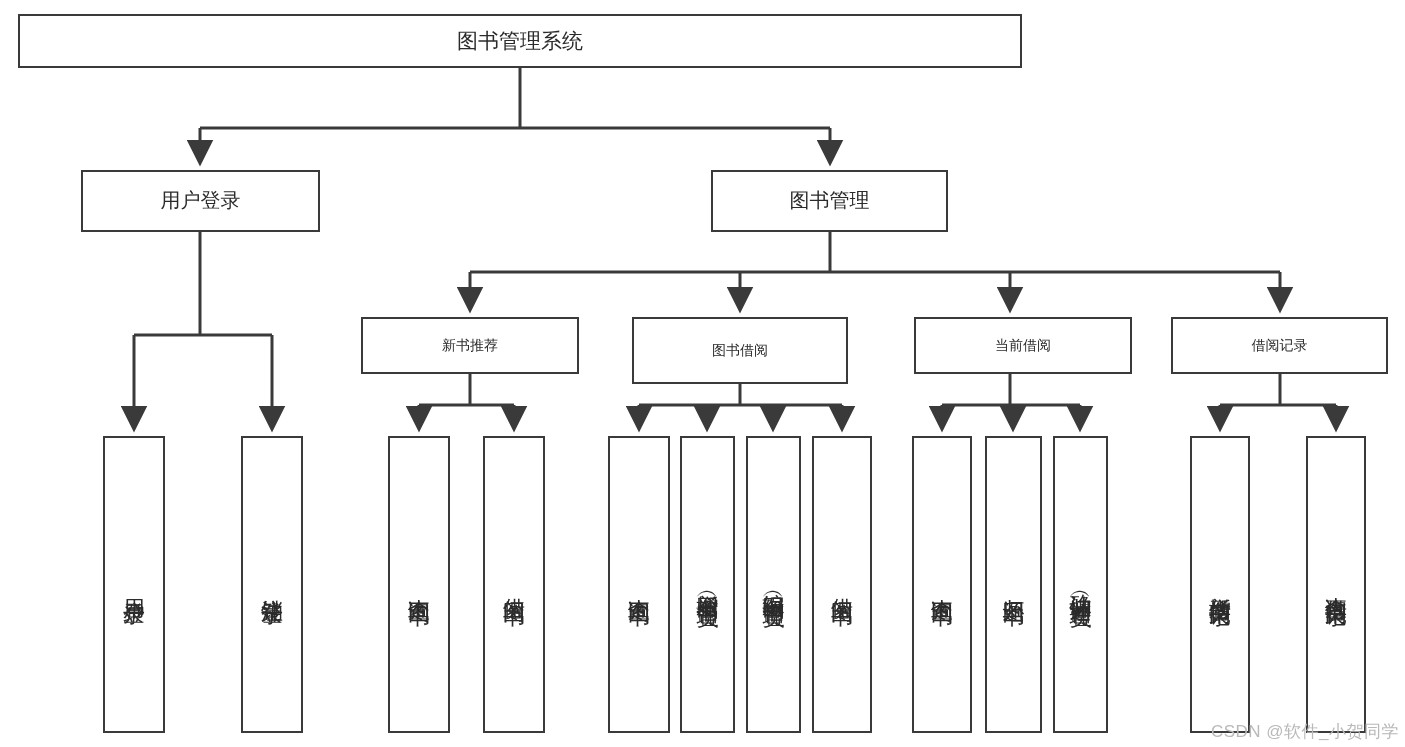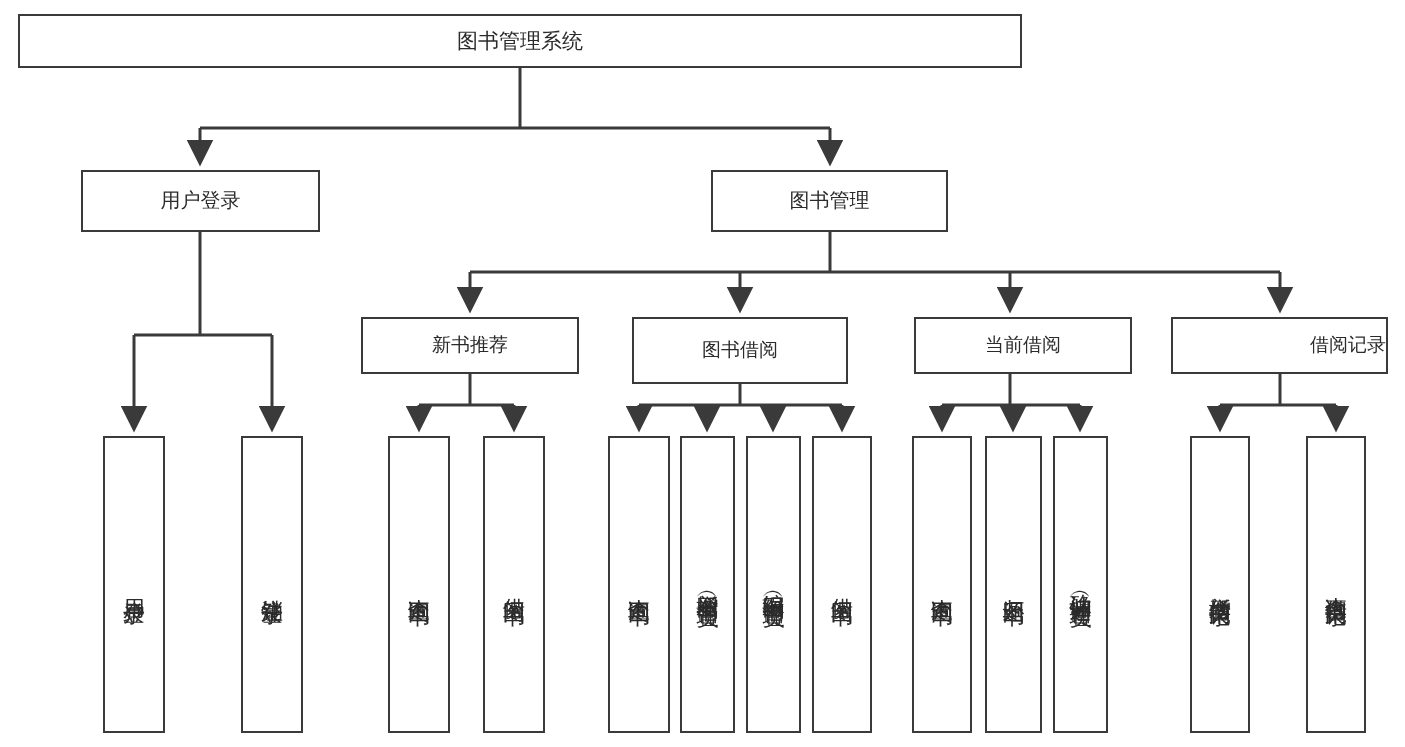--- a/index.html
+++ b/index.html
@@ -39,21 +39,21 @@
     text-align: center;
     line-height: 1.18;
   }
   .node-root .label {
     font-size: 21px;
   }
   .node-l2 .label {
     font-size: 20px;
   }
   .node-l3 .label {
-    font-size: 19px;
+    font-size: 14px;
   }
   .node-leaf {
     align-items: center;
     justify-content: center;
   }
   .node-leaf .label {
     writing-mode: vertical-rl;
     text-orientation: upright;
     font-size: 22px;
     letter-spacing: 2px;
@@ -138,21 +138,21 @@
       </div>
       <div class="node node-l3" style="left: 361px; top: 317px; width: 218px; height: 57px;">
         <span class="label">新书推荐</span>
       </div>
       <div class="node node-l3" style="left: 632px; top: 317px; width: 216px; height: 67px;">
         <span class="label">图书借阅</span>
       </div>
       <div class="node node-l3" style="left: 901px; top: 317px; width: 218px; height: 57px; margin-left: 13px;">
         <span class="label">当前借阅</span>
       </div>
-      <div class="node node-l3" style="left: 1171px; top: 317px; width: 217px; height: 57px; justify-content: flex-end;">
+      <div class="node node-l3" style="left: 1171px; top: 317px; width: 217px; height: 57px;">
         <span class="label">借阅记录</span>
       </div>
       <div class="node node-leaf" style="left: 103px; top: 436px; width: 62px; height: 297px;">
         <span class="label">用户登录</span>
       </div>
       <div class="node node-leaf" style="left: 241px; top: 436px; width: 62px; height: 297px;">
         <span class="label">注销登录</span>
       </div>
       <div class="node node-leaf" style="left: 388px; top: 436px; width: 62px; height: 297px;">
         <span class="label">查询图书</span>
@@ -182,13 +182,14 @@
         <span class="label">确认归还（管理员）</span>
       </div>
       <div class="node node-leaf" style="left: 1190px; top: 436px; width: 60px; height: 297px;">
         <span class="label">新增借阅记录</span>
       </div>
       <div class="node node-leaf" style="left: 1306px; top: 436px; width: 60px; height: 297px;">
         <span class="label">查询借阅记录</span>
       </div>
     </div>
 
+  <div id="watermark">CSDN @软件_小贺同学</div>
 </div>
 
 </body></html>

